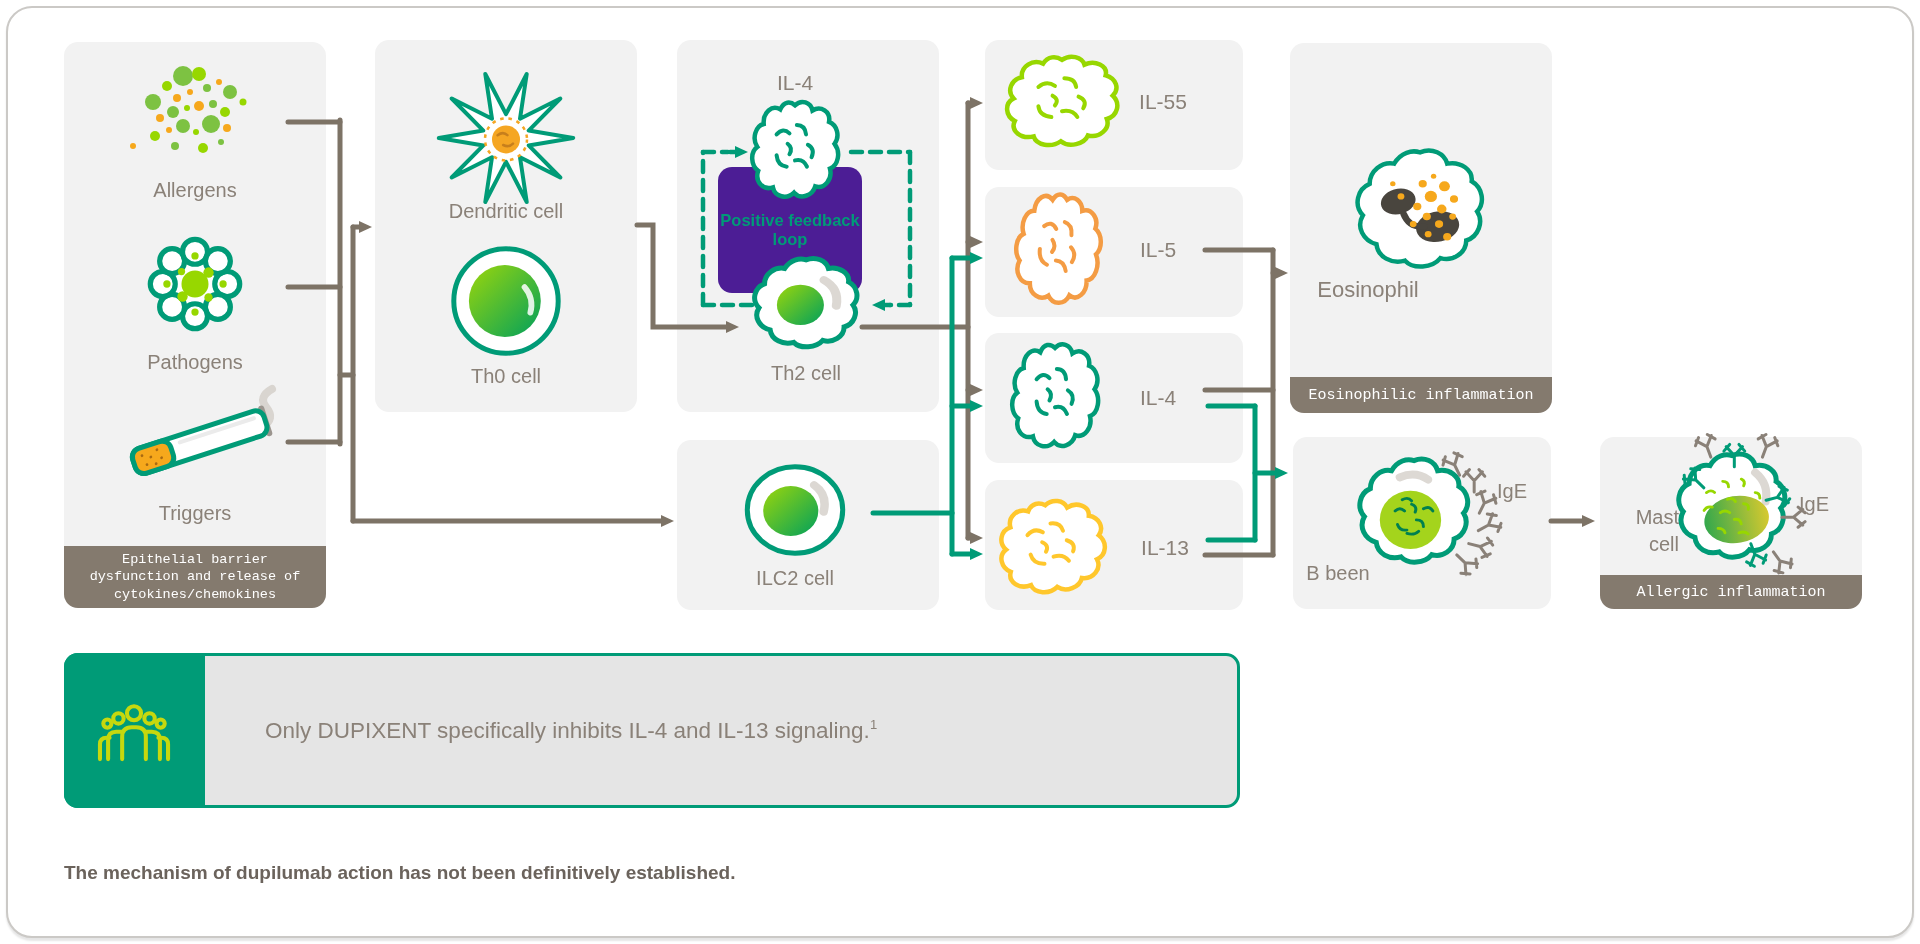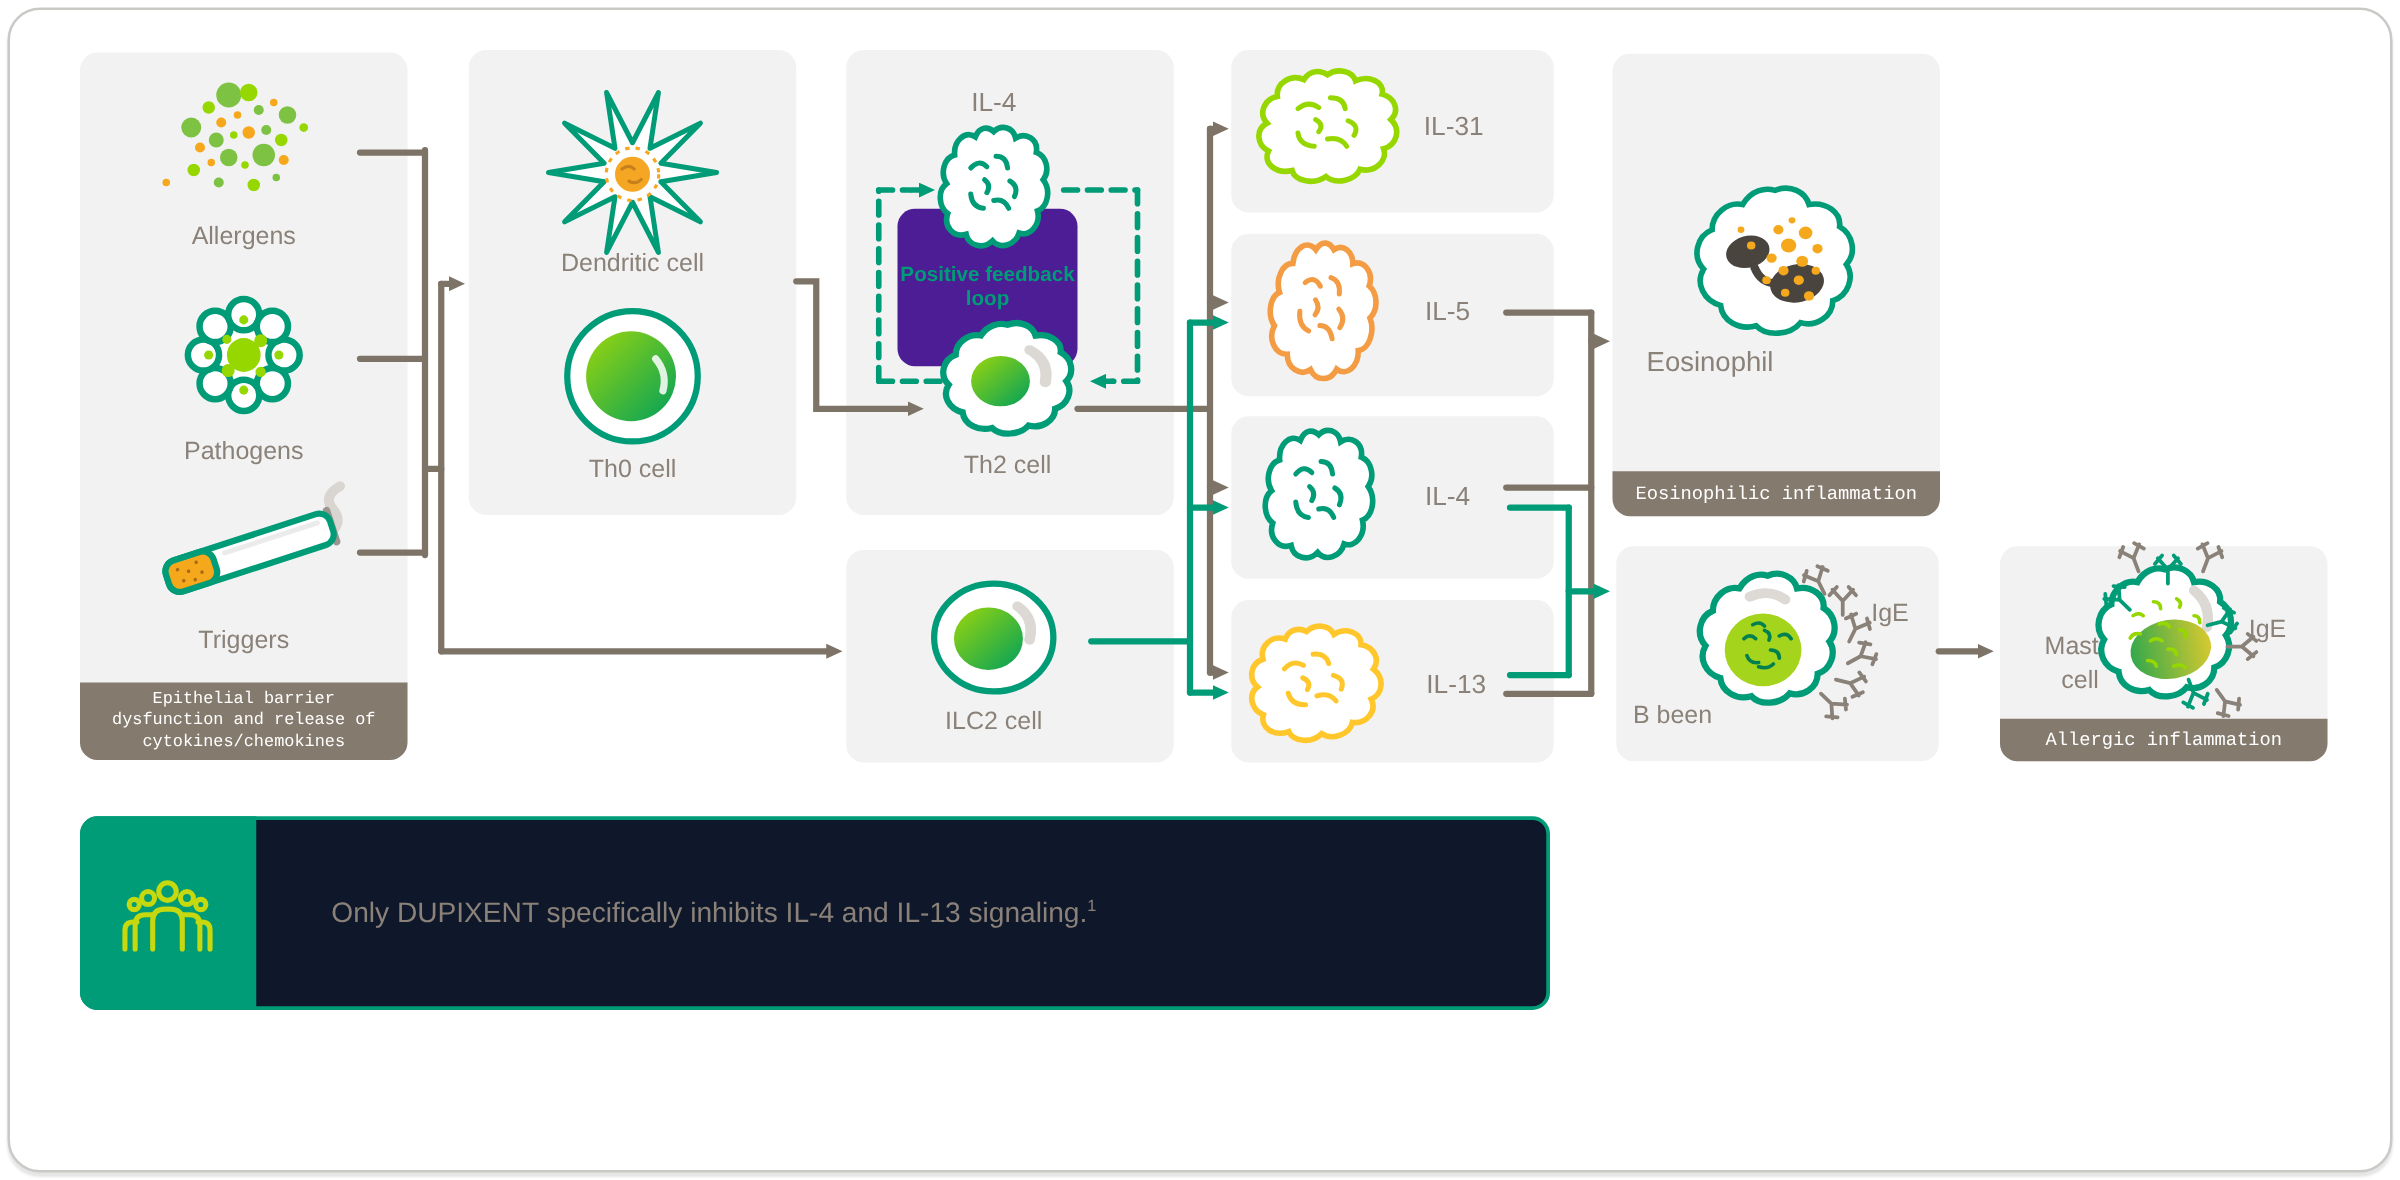--- a/index.html
+++ b/index.html
@@ -24,21 +24,21 @@
        text-align:center;z-index:3;}
   .lbl{position:absolute;transform:translate(-50%,-50%);color:var(--lgray);font-size:20px;
        white-space:nowrap;z-index:8;}
   .lbl.big{font-size:21px;}
   .icon{position:absolute;z-index:8;overflow:visible;}
   .limebox{position:absolute;left:718px;top:167px;width:144px;height:126px;background:#4c1d95;
        border-radius:14px;z-index:4;display:flex;align-items:center;justify-content:center;}
   .fb-label{color:var(--teal);font-weight:bold;font-size:16.5px;text-align:center;}
   .overlay{position:absolute;left:0;top:0;z-index:6;pointer-events:none;}
   .callout{position:absolute;left:64px;top:653px;width:1176px;height:155px;border:3px solid var(--teal);
-       border-radius:14px;background:#0f172a;z-index:2;}
+       border-radius:14px;background:#e5e5e5;z-index:2;}
   .callout-accent{position:absolute;left:-3px;top:-3px;bottom:-3px;width:141px;background:var(--teal);
        border-radius:14px 0 0 14px;}
   .callout-text{position:absolute;left:198px;top:0;bottom:0;display:flex;align-items:center;
        color:var(--lgray);font-size:22.5px;}
   .callout-text sup{font-size:13px;vertical-align:super;}
   .footnote{position:absolute;left:64px;top:862px;color:#6B635C;font-size:19px;font-weight:bold;z-index:2;}
 </style>
 </head>
 <body>
 
@@ -350,21 +350,21 @@
   </svg>
 
   <div class="lbl" style="left:195px;top:190px">Allergens</div>
   <div class="lbl" style="left:195px;top:362px">Pathogens</div>
   <div class="lbl" style="left:195px;top:513px">Triggers</div>
   <div class="lbl" style="left:506px;top:211px">Dendritic cell</div>
   <div class="lbl" style="left:506px;top:376px">Th0 cell</div>
   <div class="lbl big" style="left:795px;top:83px">IL-4</div>
   <div class="lbl" style="left:806px;top:373px">Th2 cell</div>
   <div class="lbl" style="left:795px;top:578px">ILC2 cell</div>
-  <div class="lbl big" style="left:1163px;top:102px">IL-31</div>
+  <div class="lbl big" style="left:1163px;top:102px">IL-55</div>
   <div class="lbl big" style="left:1158px;top:250px">IL-5</div>
   <div class="lbl big" style="left:1158px;top:398px">IL-4</div>
   <div class="lbl big" style="left:1165px;top:548px">IL-13</div>
   <div class="lbl" style="left:1368px;top:290px;font-size:22px">Eosinophil</div>
   <div class="lbl" style="left:1338px;top:573px">B been</div>
   <div class="lbl" style="left:1512px;top:491px">IgE</div>
   <div class="lbl" style="left:1648px;top:531px;white-space:normal;width:62px;text-align:right;line-height:1.35">Mast cell</div>
   <div class="lbl" style="left:1814px;top:504px">IgE</div>
 
   <div class="callout">
@@ -382,13 +382,14 @@
           <circle cx="50" cy="26" r="9.5" fill="#009B77"></circle>
           <path d="M34,88 V58 q0,-13 13,-13 h6 q13,0 13,13 V88" fill="#009B77"></path>
         </g>
       </svg>
     </div>
     <div class="callout-text">
       <span><span>Only DUPIXENT specifically inhibits IL-4 and IL-13 signaling.</span><sup>1</sup></span>
     </div>
   </div>
 
+  <div class="footnote">The mechanism of dupilumab action has not been definitively established.</div>
 </div>
 
 </body></html>

